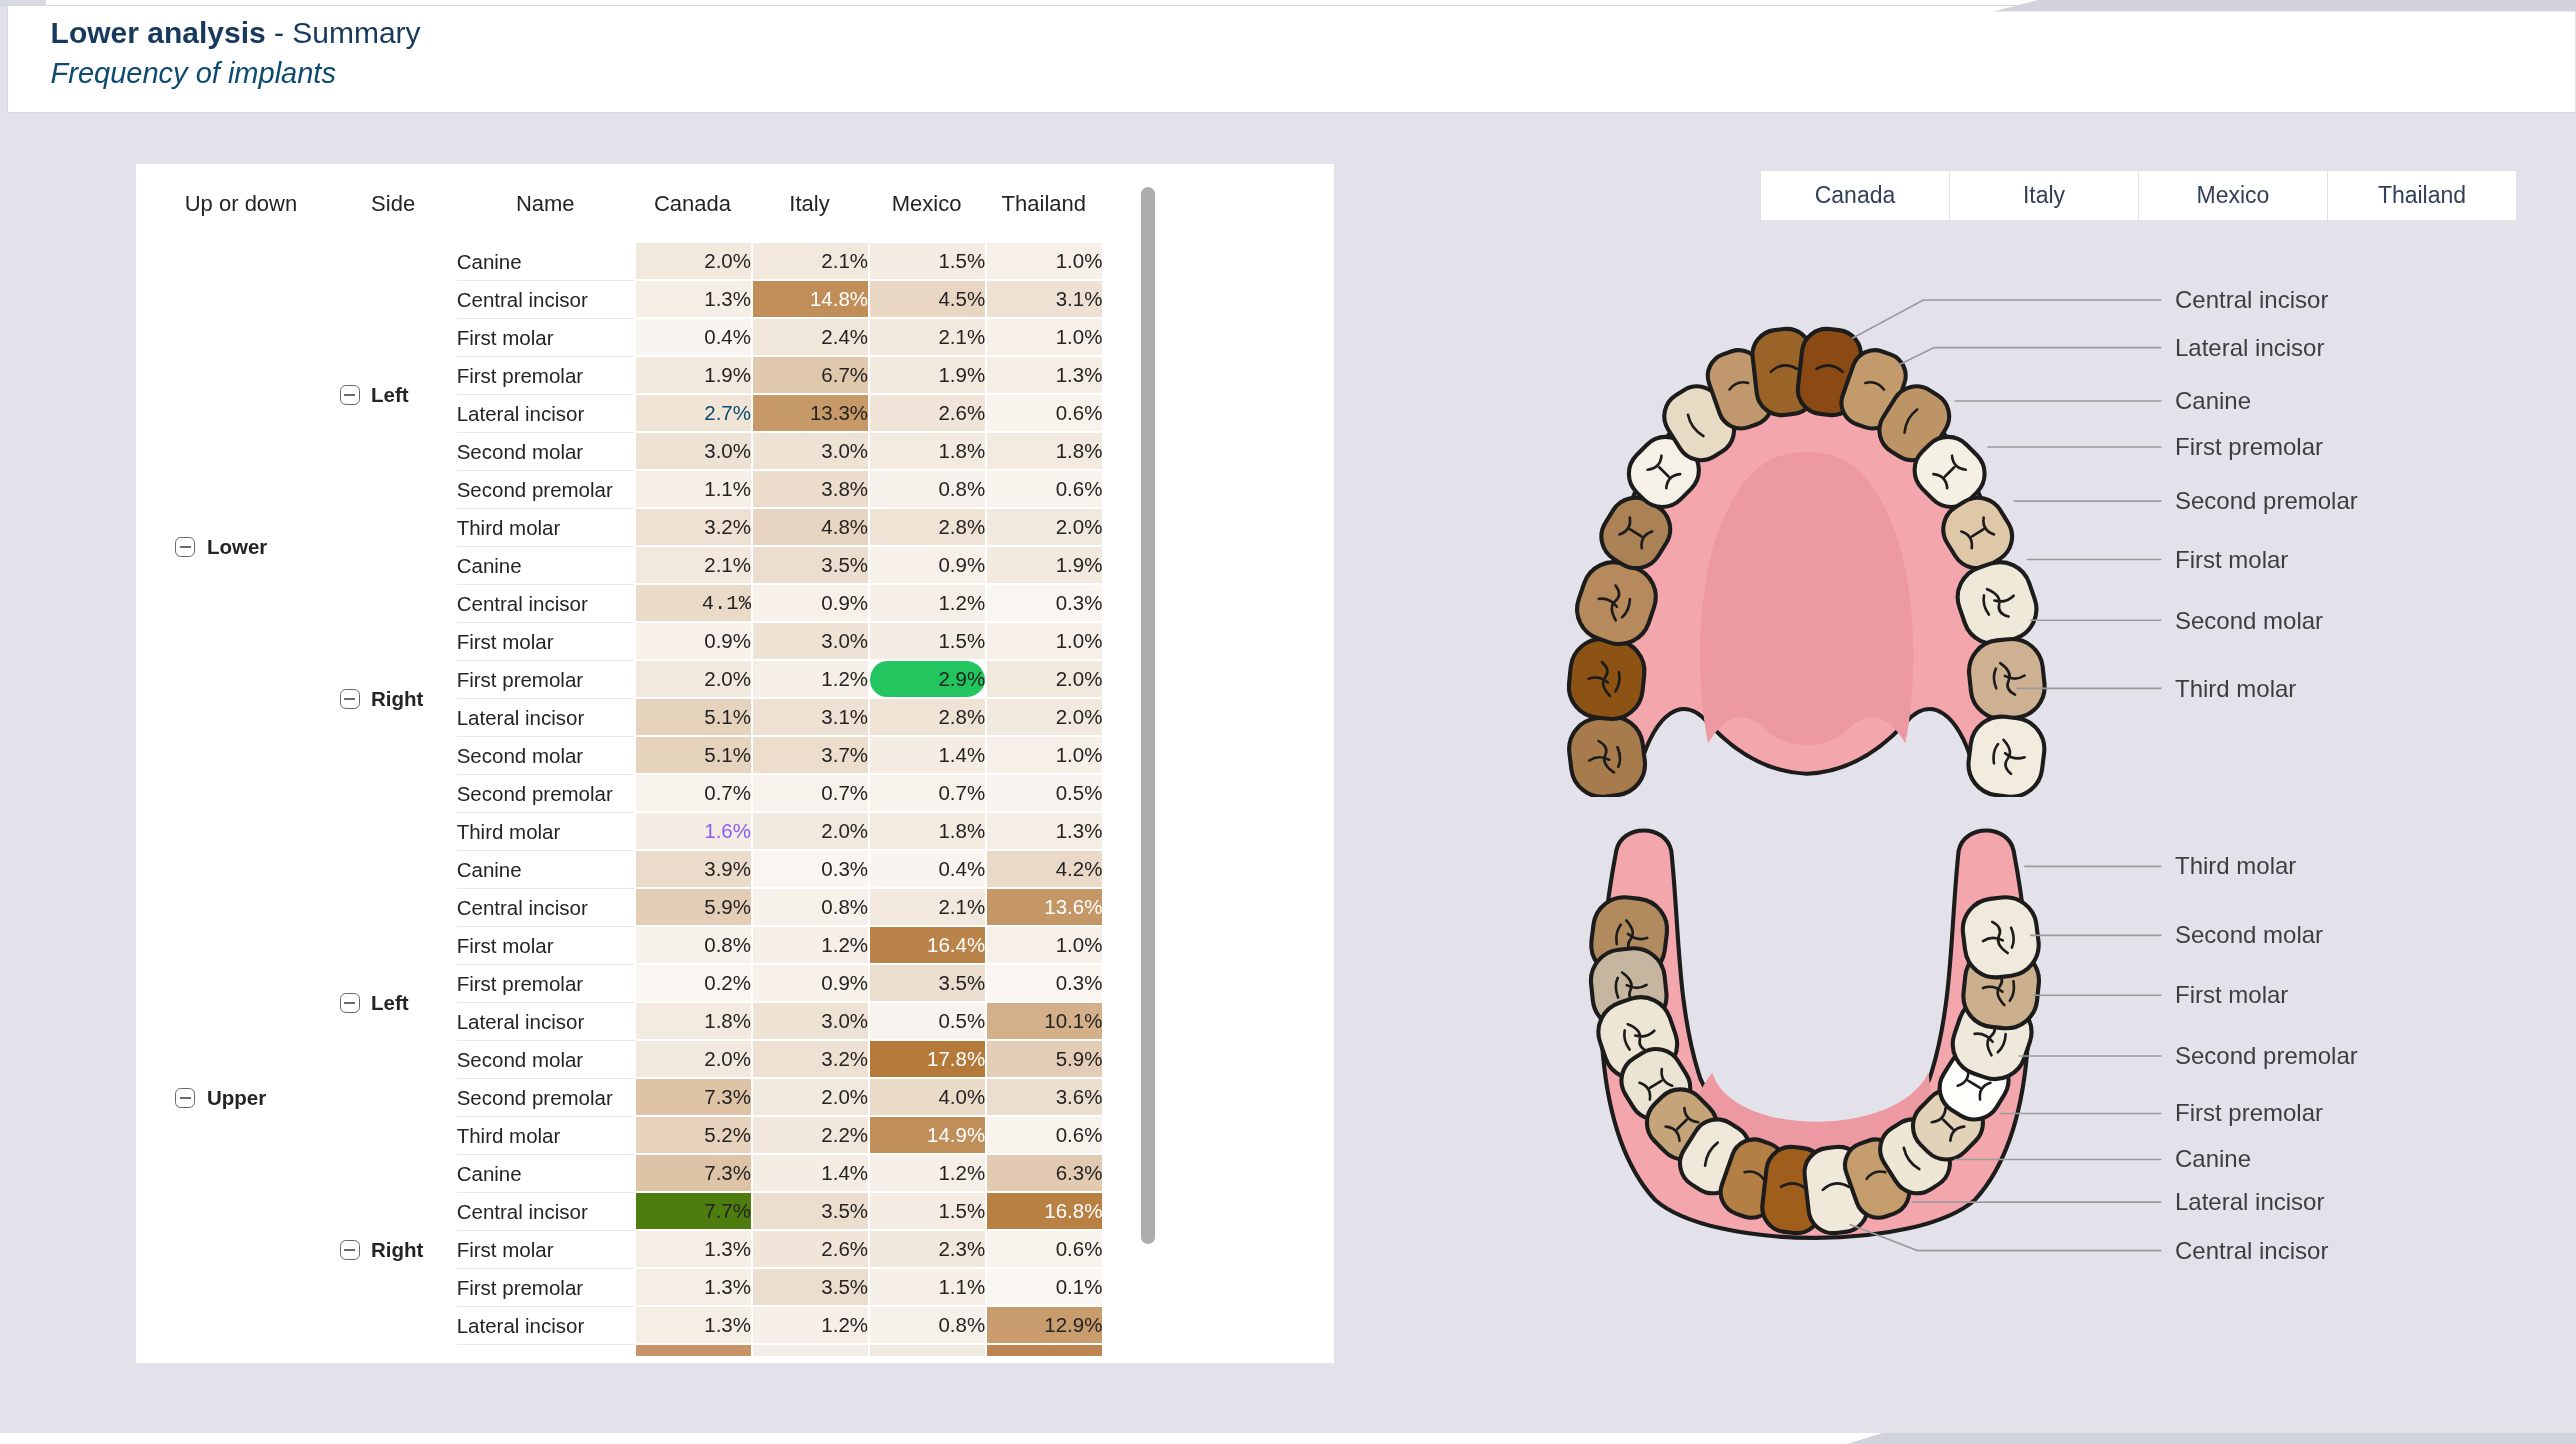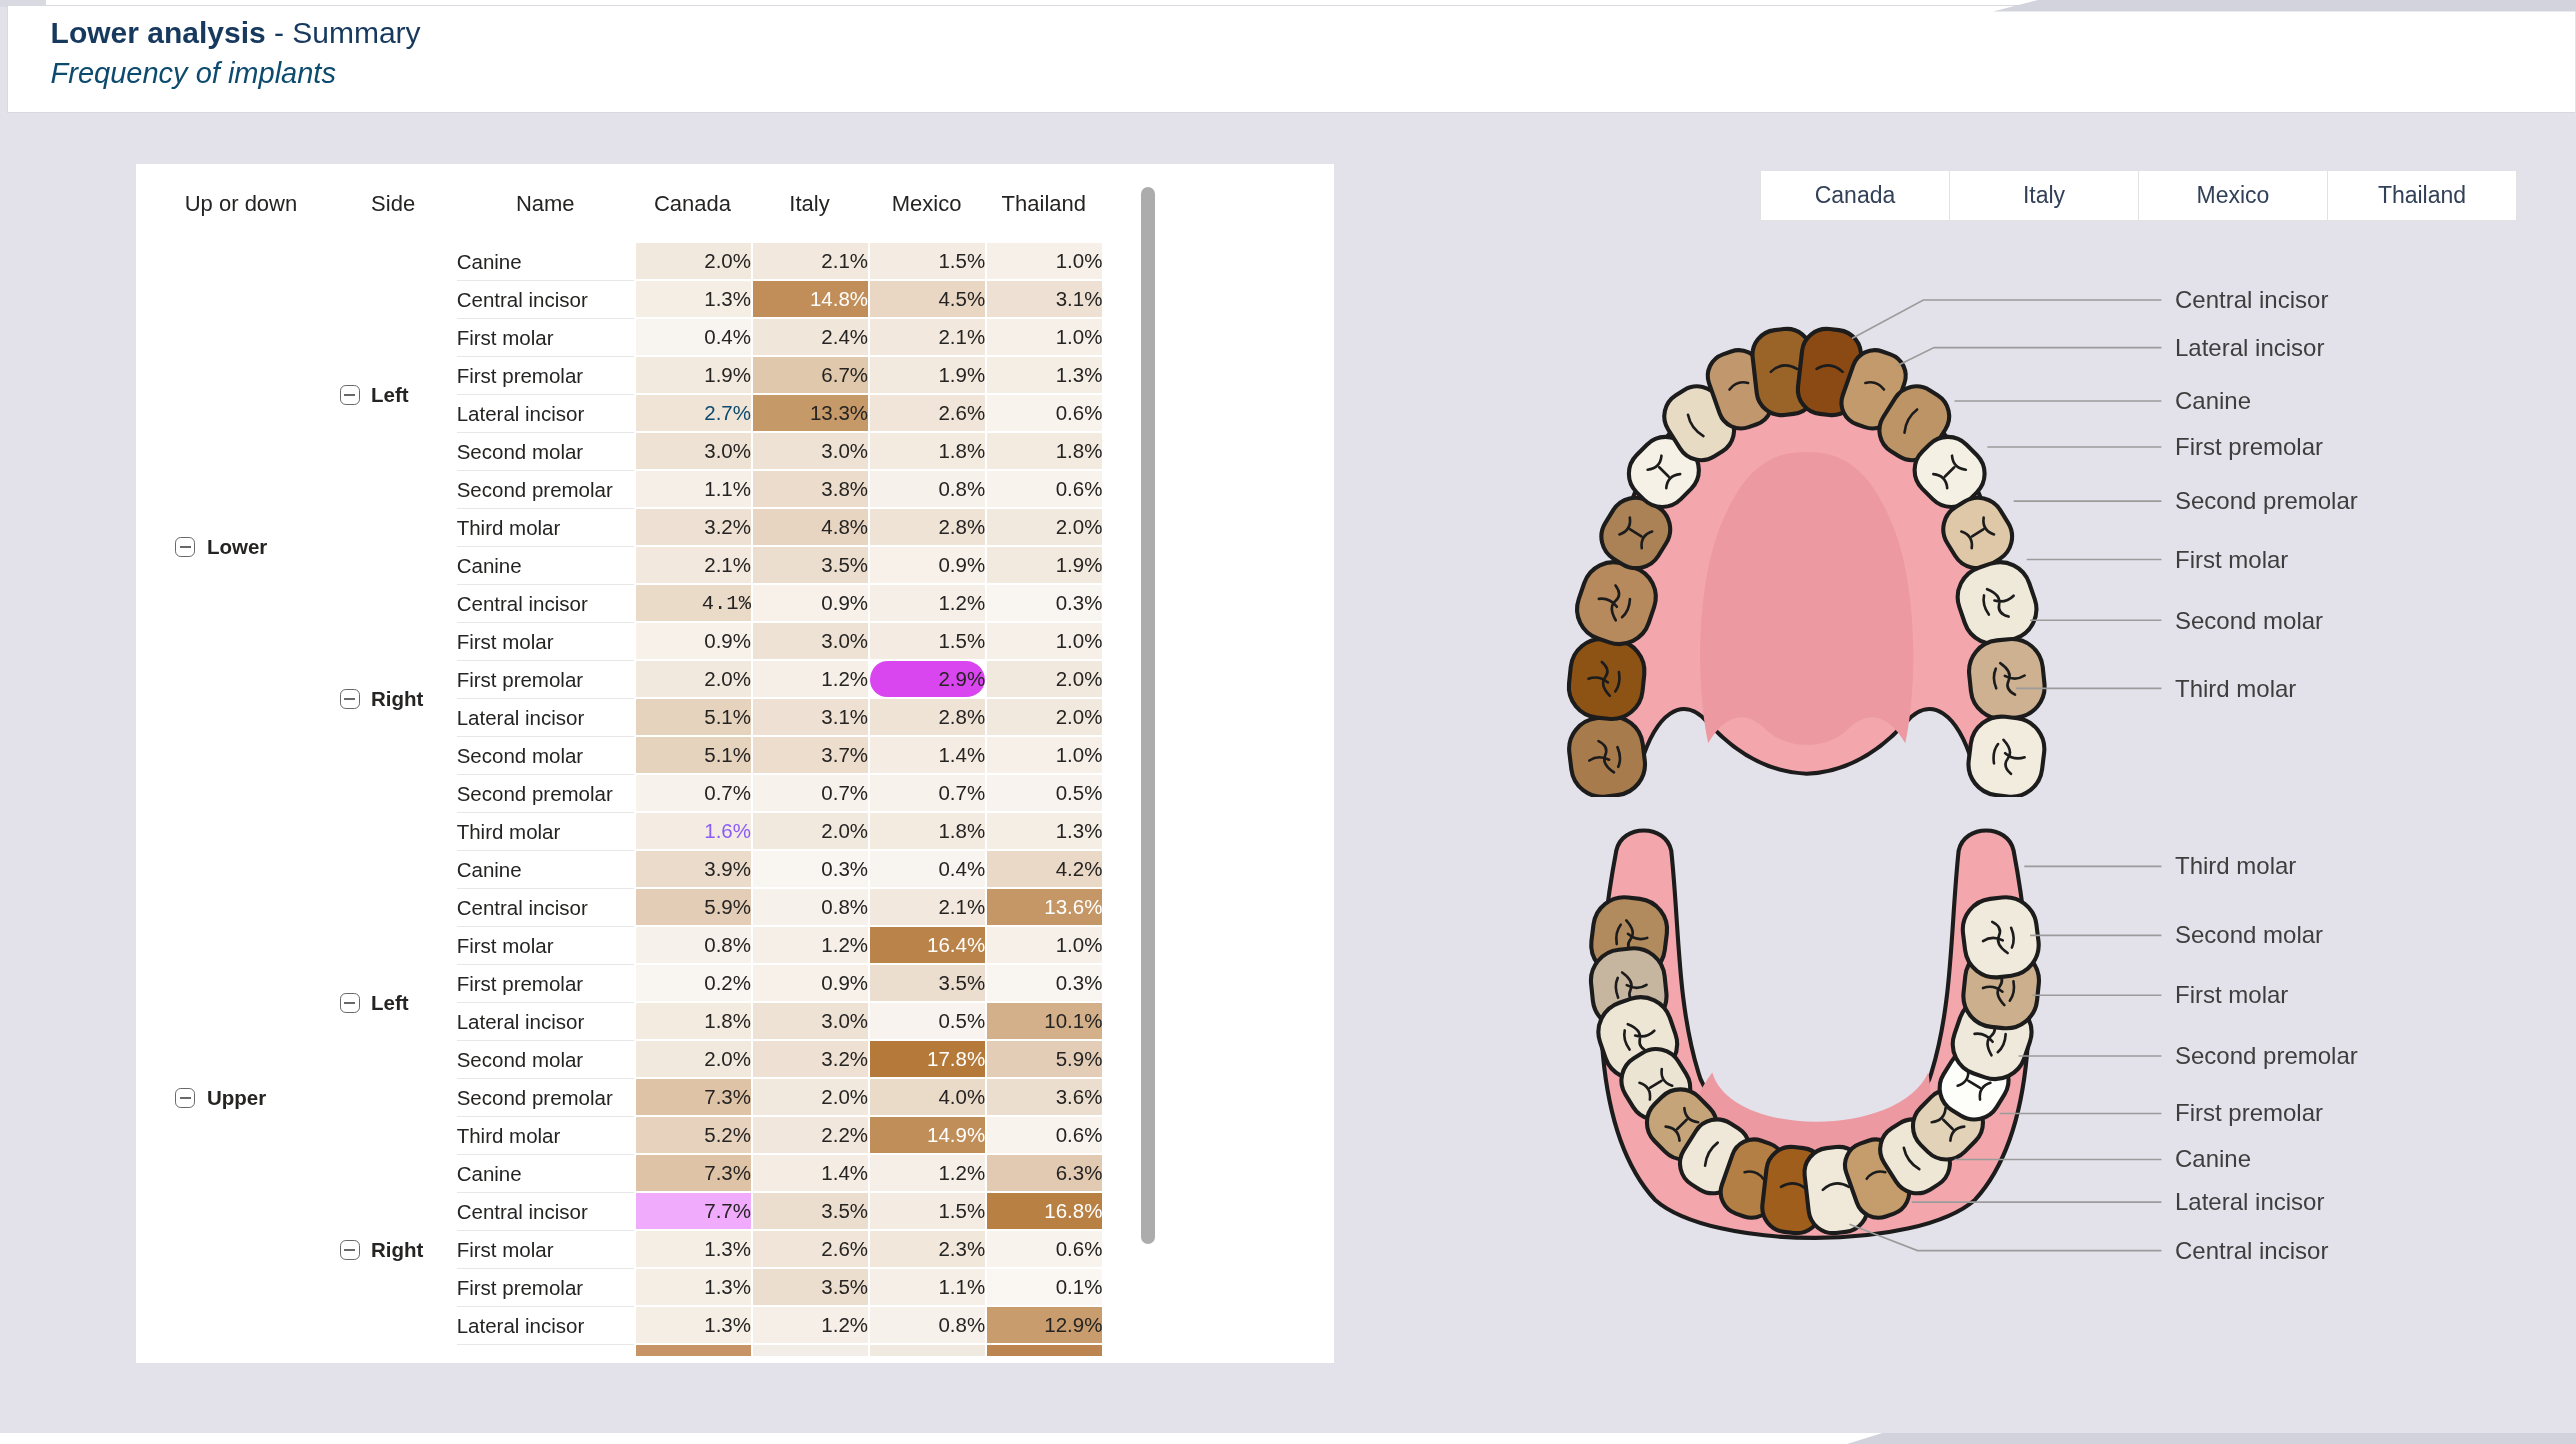--- a/index.html
+++ b/index.html
@@ -213,21 +213,21 @@
           <td class="name-cell">First molar</td>
           <td class="val-cell" style="background: rgb(247, 241, 234); color: rgb(37, 36, 35);">0.9%</td>
           <td class="val-cell" style="background: rgb(238, 226, 212); color: rgb(37, 36, 35);">3.0%</td>
           <td class="val-cell" style="background: rgb(244, 236, 227); color: rgb(37, 36, 35);">1.5%</td>
           <td class="val-cell" style="background: rgb(246, 240, 233); color: rgb(37, 36, 35);">1.0%</td>
         </tr>
         <tr>
           <td class="name-cell">First premolar</td>
           <td class="val-cell" style="background: rgb(242, 233, 222); color: rgb(37, 36, 35);">2.0%</td>
           <td class="val-cell" style="background: rgb(245, 239, 231); color: rgb(37, 36, 35);">1.2%</td>
-          <td class="val-cell" style="background: #d946ef; color: rgb(37, 36, 35); border-radius: 19px;">2.9%</td>
+          <td class="val-cell" style="background: #22c55e; color: rgb(37, 36, 35); border-radius: 19px;">2.9%</td>
           <td class="val-cell" style="background: rgb(242, 233, 222); color: rgb(37, 36, 35);">2.0%</td>
         </tr>
         <tr>
           <td class="name-cell">Lateral incisor</td>
           <td class="val-cell" style="background: rgb(230, 211, 190); color: rgb(37, 36, 35);">5.1%</td>
           <td class="val-cell" style="background: rgb(238, 225, 211); color: rgb(37, 36, 35);">3.1%</td>
           <td class="val-cell" style="background: rgb(239, 227, 214); color: rgb(37, 36, 35);">2.8%</td>
           <td class="val-cell" style="background: rgb(242, 233, 222); color: rgb(37, 36, 35);">2.0%</td>
         </tr>
         <tr>
@@ -327,21 +327,21 @@
             </div>
           </td>
           <td class="name-cell">Canine</td>
           <td class="val-cell" style="background: rgb(222, 195, 167); color: rgb(37, 36, 35);">7.3%</td>
           <td class="val-cell" style="background: rgb(245, 237, 228); color: rgb(37, 36, 35);">1.4%</td>
           <td class="val-cell" style="background: rgb(245, 239, 231); color: rgb(37, 36, 35);">1.2%</td>
           <td class="val-cell" style="background: rgb(226, 202, 178); color: rgb(37, 36, 35);">6.3%</td>
         </tr>
         <tr>
           <td class="name-cell">Central incisor</td>
-          <td class="val-cell" style="background: #f0abfc; color: rgb(37, 36, 35);">7.7%</td>
+          <td class="val-cell" style="background: #4d7c0f; color: rgb(37, 36, 35);">7.7%</td>
           <td class="val-cell" style="background: rgb(236, 222, 207); color: rgb(37, 36, 35);">3.5%</td>
           <td class="val-cell" style="background: rgb(244, 236, 227); color: rgb(37, 36, 35);">1.5%</td>
           <td class="val-cell" style="background: rgb(185, 128, 68); color: rgb(255, 255, 255);">16.8%</td>
         </tr>
         <tr>
           <td class="name-cell">First molar</td>
           <td class="val-cell" style="background: rgb(245, 238, 229); color: rgb(37, 36, 35);">1.3%</td>
           <td class="val-cell" style="background: rgb(240, 229, 216); color: rgb(37, 36, 35);">2.6%</td>
           <td class="val-cell" style="background: rgb(241, 231, 219); color: rgb(37, 36, 35);">2.3%</td>
           <td class="val-cell" style="background: rgb(248, 243, 237); color: rgb(37, 36, 35);">0.6%</td>

